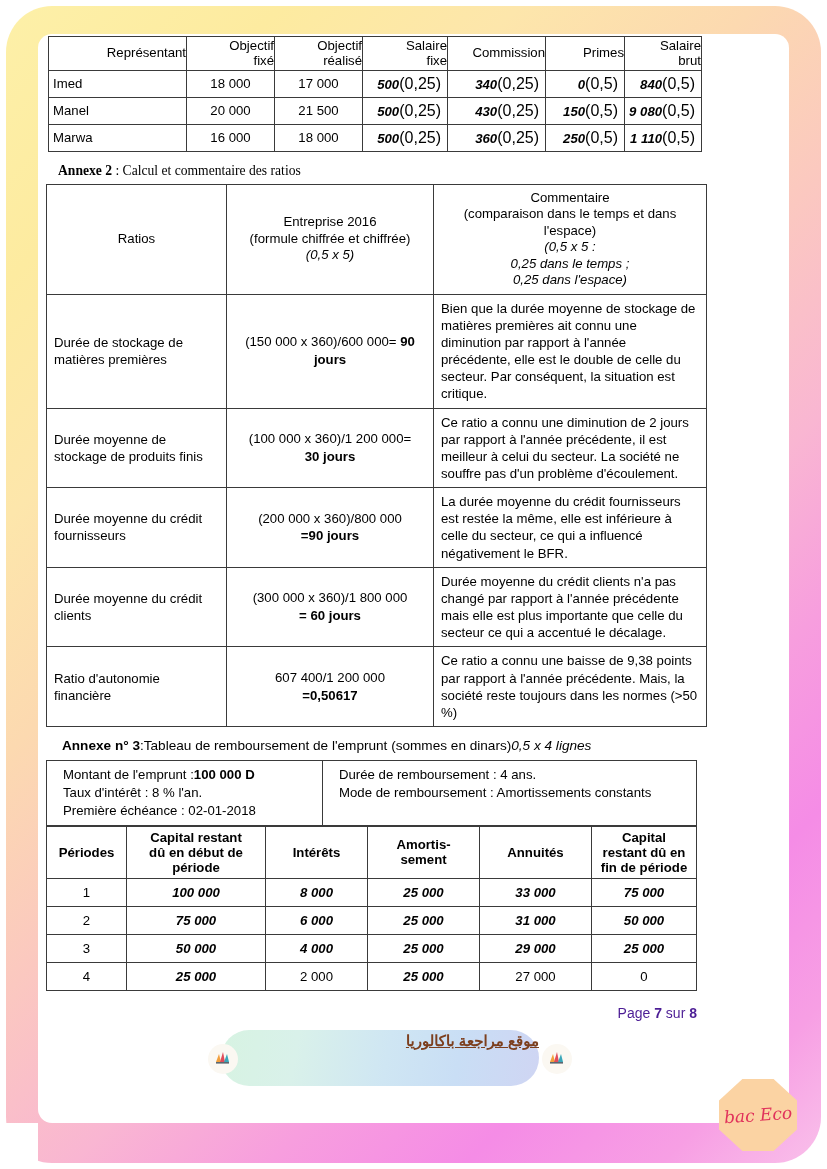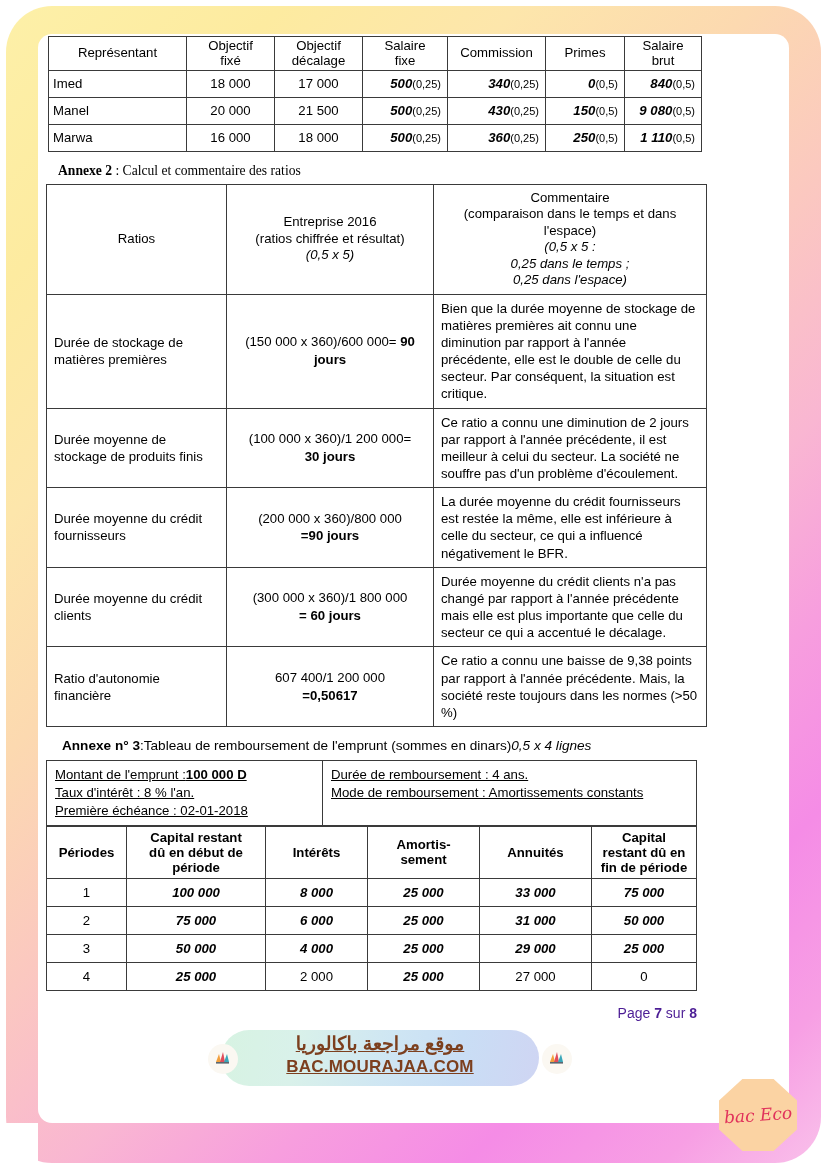--- a/index.html
+++ b/index.html
@@ -105,36 +105,36 @@
     color: #000;
   }
 
   
   #tbl-salaires {
     width: 653px;
     margin: 0 0 0 8px;
   }
   #tbl-salaires td { height: 22px; }
   #tbl-salaires thead td {
-    text-align: center;
+    text-align: right;
     line-height: 1.1;
-    padding: 2px 10px;
+    padding: 2px 0;
   }
   #tbl-salaires .c-rep  { width: 138px; }
   #tbl-salaires .c-obf  { width: 88px; }
   #tbl-salaires .c-obr  { width: 88px; }
   #tbl-salaires .c-salf { width: 85px; }
   #tbl-salaires .c-com  { width: 98px; }
   #tbl-salaires .c-pri  { width: 79px; }
   #tbl-salaires .c-brut { width: 77px; }
   #tbl-salaires tbody td { text-align: center; }
   #tbl-salaires tbody td.name { text-align: left; }
   #tbl-salaires tbody td.val  { text-align: right; padding-right: 6px; }
   .bi { font-weight: bold; font-style: italic; }
-  .pt { font-size: 11px; font-weight: normal; font-style: normal; }
+  .pt { font-size: 16px; font-weight: normal; font-style: normal; }
 
   
   #tbl-ratios {
     width: 660px;
     margin: 0 0 0 6px;
   }
   #tbl-ratios td {
     padding: 5px 7px;
   }
   #tbl-ratios .c-ratio { width: 180px; }
@@ -150,24 +150,23 @@
   #tbl-ratios tbody td.ent   { text-align: center; line-height: 1.35; }
   #tbl-ratios tbody td.com   { text-align: left; vertical-align: top; line-height: 1.3; }
   #tbl-ratios b { font-weight: bold; }
 
   
   #tbl-emprunt-info {
     width: 650px;
     margin: 0 0 0 6px;
   }
   #tbl-emprunt-info td {
-    padding: 5px 8px;
+    padding: 5px 16px;
     vertical-align: top;
     line-height: 1.36;
-    text-decoration: underline;
   }
   #tbl-emprunt-info .ci-left  { width: 276px; }
   #tbl-emprunt-info .ci-right { width: 374px; }
 
   
   #tbl-emprunt {
     width: 650px;
     margin: 0 0 0 6px;
   }
   #tbl-emprunt td { height: 23px; }
@@ -233,26 +232,27 @@
 
   .promo-text {
     position: absolute;
     left: 181px;
     top: 8px;
     width: 318px;
     text-align: center;
     color: #7a3f1d;
   }
   .promo-ar {
-    font-size: 19px;
+    font-size: 15px;
     font-weight: bold;
     text-decoration: underline;
     direction: rtl;
     line-height: 1.25;
     color: #7c3f1e;
+    text-align: right;
   }
   .promo-url {
     font-size: 17px;
     font-weight: bold;
     text-decoration: underline;
     letter-spacing: .2px;
     line-height: 1.25;
     color: #7c3f1e;
   }
 
@@ -297,21 +297,21 @@
           <col class="c-obr">
           <col class="c-salf">
           <col class="c-com">
           <col class="c-pri">
           <col class="c-brut">
       </colgroup>
       <thead>
         <tr>
           <td>Représentant</td>
           <td><span>Objectif</span><br><span>fixé</span></td>
-          <td><span>Objectif</span><br><span>décalage</span></td>
+          <td><span>Objectif</span><br><span>réalisé</span></td>
           <td><span>Salaire</span><br><span>fixe</span></td>
           <td>Commission</td>
           <td>Primes</td>
           <td><span>Salaire</span><br><span>brut</span></td>
         </tr>
       </thead>
       <tbody>
         <tr>
           <td class="name">Imed</td>
           <td>18 000</td>
@@ -350,21 +350,21 @@
       <colgroup>
           <col class="c-ratio">
           <col class="c-ent">
           <col class="c-com">
         </colgroup>
       <thead>
         <tr>
           <td>Ratios</td>
           <td>
             <span>Entreprise 2016</span><br>
-            <span>(ratios chiffrée et résultat)</span><br>
+            <span>(formule chiffrée et chiffrée)</span><br>
             <span class="it">(0,5 x 5)</span>
           </td>
           <td>
             <span>Commentaire</span><br>
             <span>(comparaison dans le temps et dans l'espace)</span><br>
             <span class="it">(0,5 x 5 :</span><br>
             <span class="it">0,25 dans le temps ;</span><br>
             <span class="it">0,25 dans l'espace)</span>
           </td>
         </tr>
@@ -499,21 +499,20 @@
         <svg width="20" height="20" viewBox="0 0 20 20" aria-hidden="true">
           <path d="M3 13 L6 5 L8 13 Z" fill="#f2a03d"></path>
           <path d="M7 13 L10 3 L12 13 Z" fill="#e14b5a"></path>
           <path d="M11 13 L14 5 L16 13 Z" fill="#3aa6b9"></path>
           <rect x="3" y="13" width="13" height="1.6" fill="#5b6770"></rect>
         </svg>
       </div>
 
       <div class="promo-text">
         <div class="promo-ar">موقع مراجعة  باكالوريا</div>
-        <div class="promo-url">BAC.MOURAJAA.COM</div>
       </div>
     </div>
 
   </div>
 
   <div class="badge-eco">
     <span>bac Eco</span>
   </div>
 
 </div>

